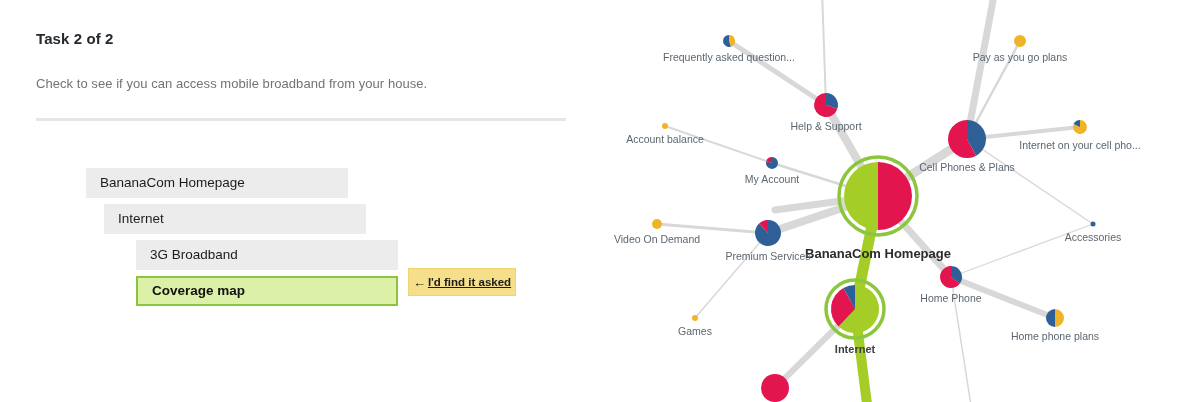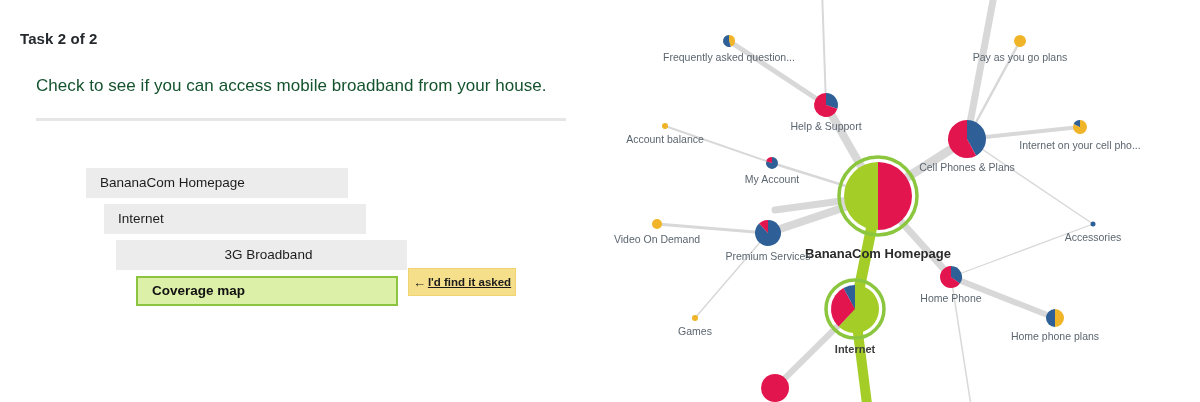--- a/index.html
+++ b/index.html
@@ -8,43 +8,43 @@
     background: #ffffff;
     font-family: "Liberation Sans", sans-serif;
     overflow: hidden;
   }
   #app { position: relative; width: 1200px; height: 402px; }
 
   
   #left-panel { position: absolute; left: 0; top: 0; width: 600px; height: 402px; }
 
   #task-title {
-    position: absolute; left: 20px; top: 30px;
+    position: absolute; left: 36px; top: 30px;
     font-size: 15px; font-weight: bold; color: #24292e;
     letter-spacing: .1px;
   }
   #task-desc {
     position: absolute; left: 36px; top: 76px;
-    font-size: 17px; color: #14532d; letter-spacing: .05px;
+    font-size: 13px; color: #737373; letter-spacing: .05px;
   }
   #divider {
     position: absolute; left: 36px; top: 118px;
     width: 530px; height: 3px; background: #e6e6e6;
   }
 
   #breadcrumb { position: absolute; left: 0; top: 168px; width: 600px; }
   .crumb-row { position: relative; height: 32px; margin-bottom: 4px; }
   .crumb {
     position: absolute; height: 30px; line-height: 30px;
     background: #ececec; color: #1c1c1c;
     font-size: 13.5px; padding-left: 14px; white-space: nowrap;
   }
   .crumb.level-0 { left: 86px;  width: 262px; }
   .crumb.level-1 { left: 104px; width: 262px; }
-  .crumb.level-2 { left: 116px; width: 291px; text-align: center; }
+  .crumb.level-2 { left: 136px; width: 262px; }
   .crumb.selected {
     left: 136px; width: 262px; height: 30px;
     background: #ddf0a8; border: 2px solid #8bc53f;
     font-weight: bold; color: #111; line-height: 26px;
   }
   #callout {
     position: absolute; left: 408px; top: 268px;
     width: 108px; height: 28px;
     background: #f6df8a; border: 1px solid #efd471;
     display: flex; align-items: center; justify-content: center;

